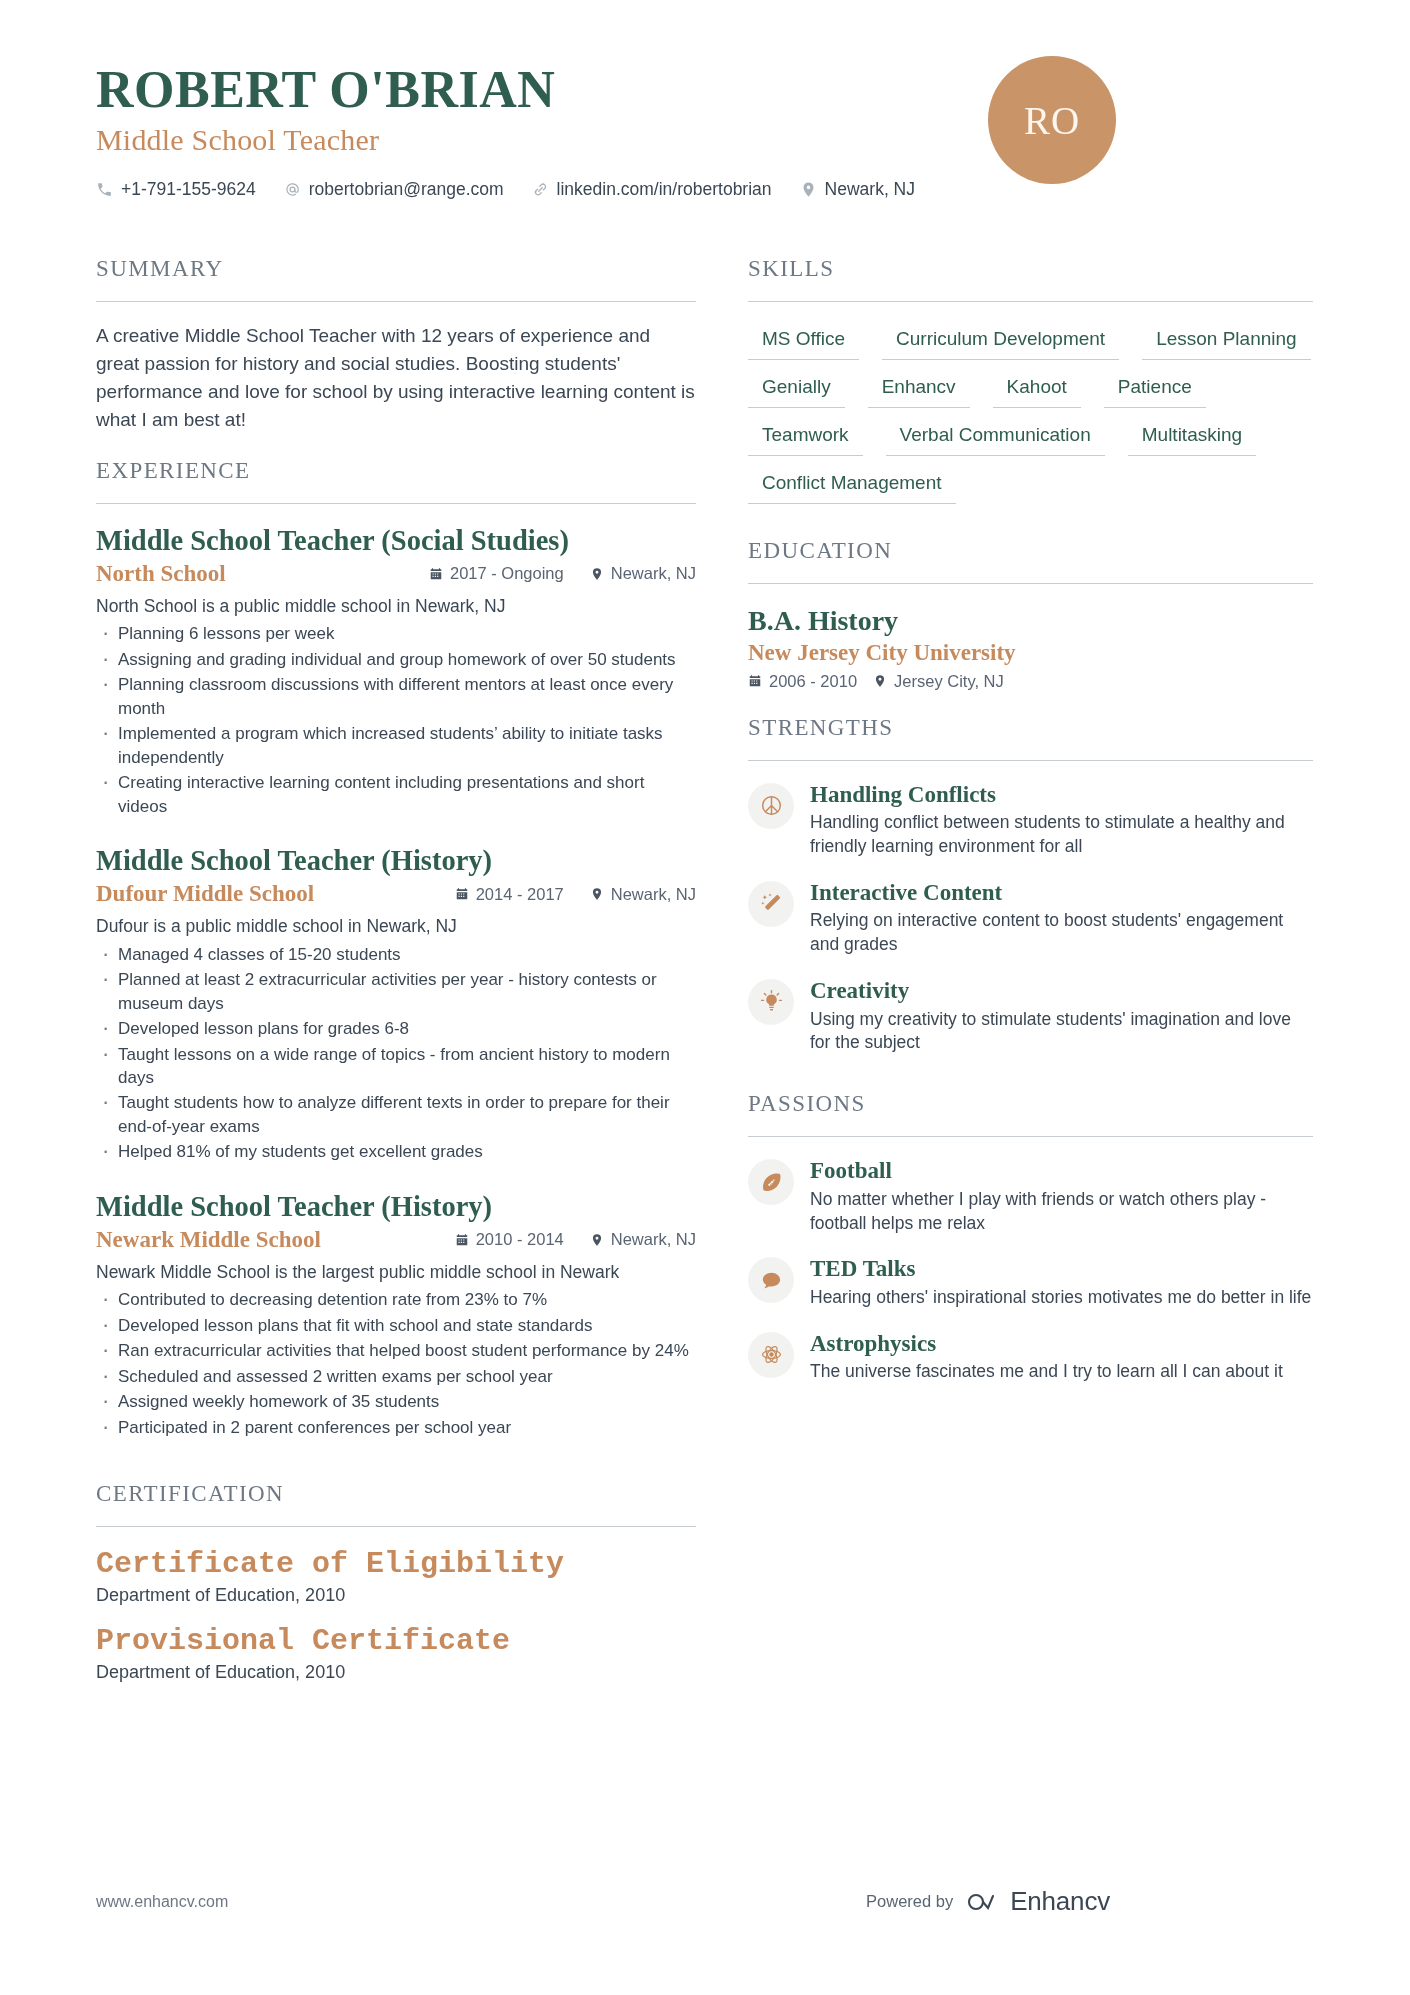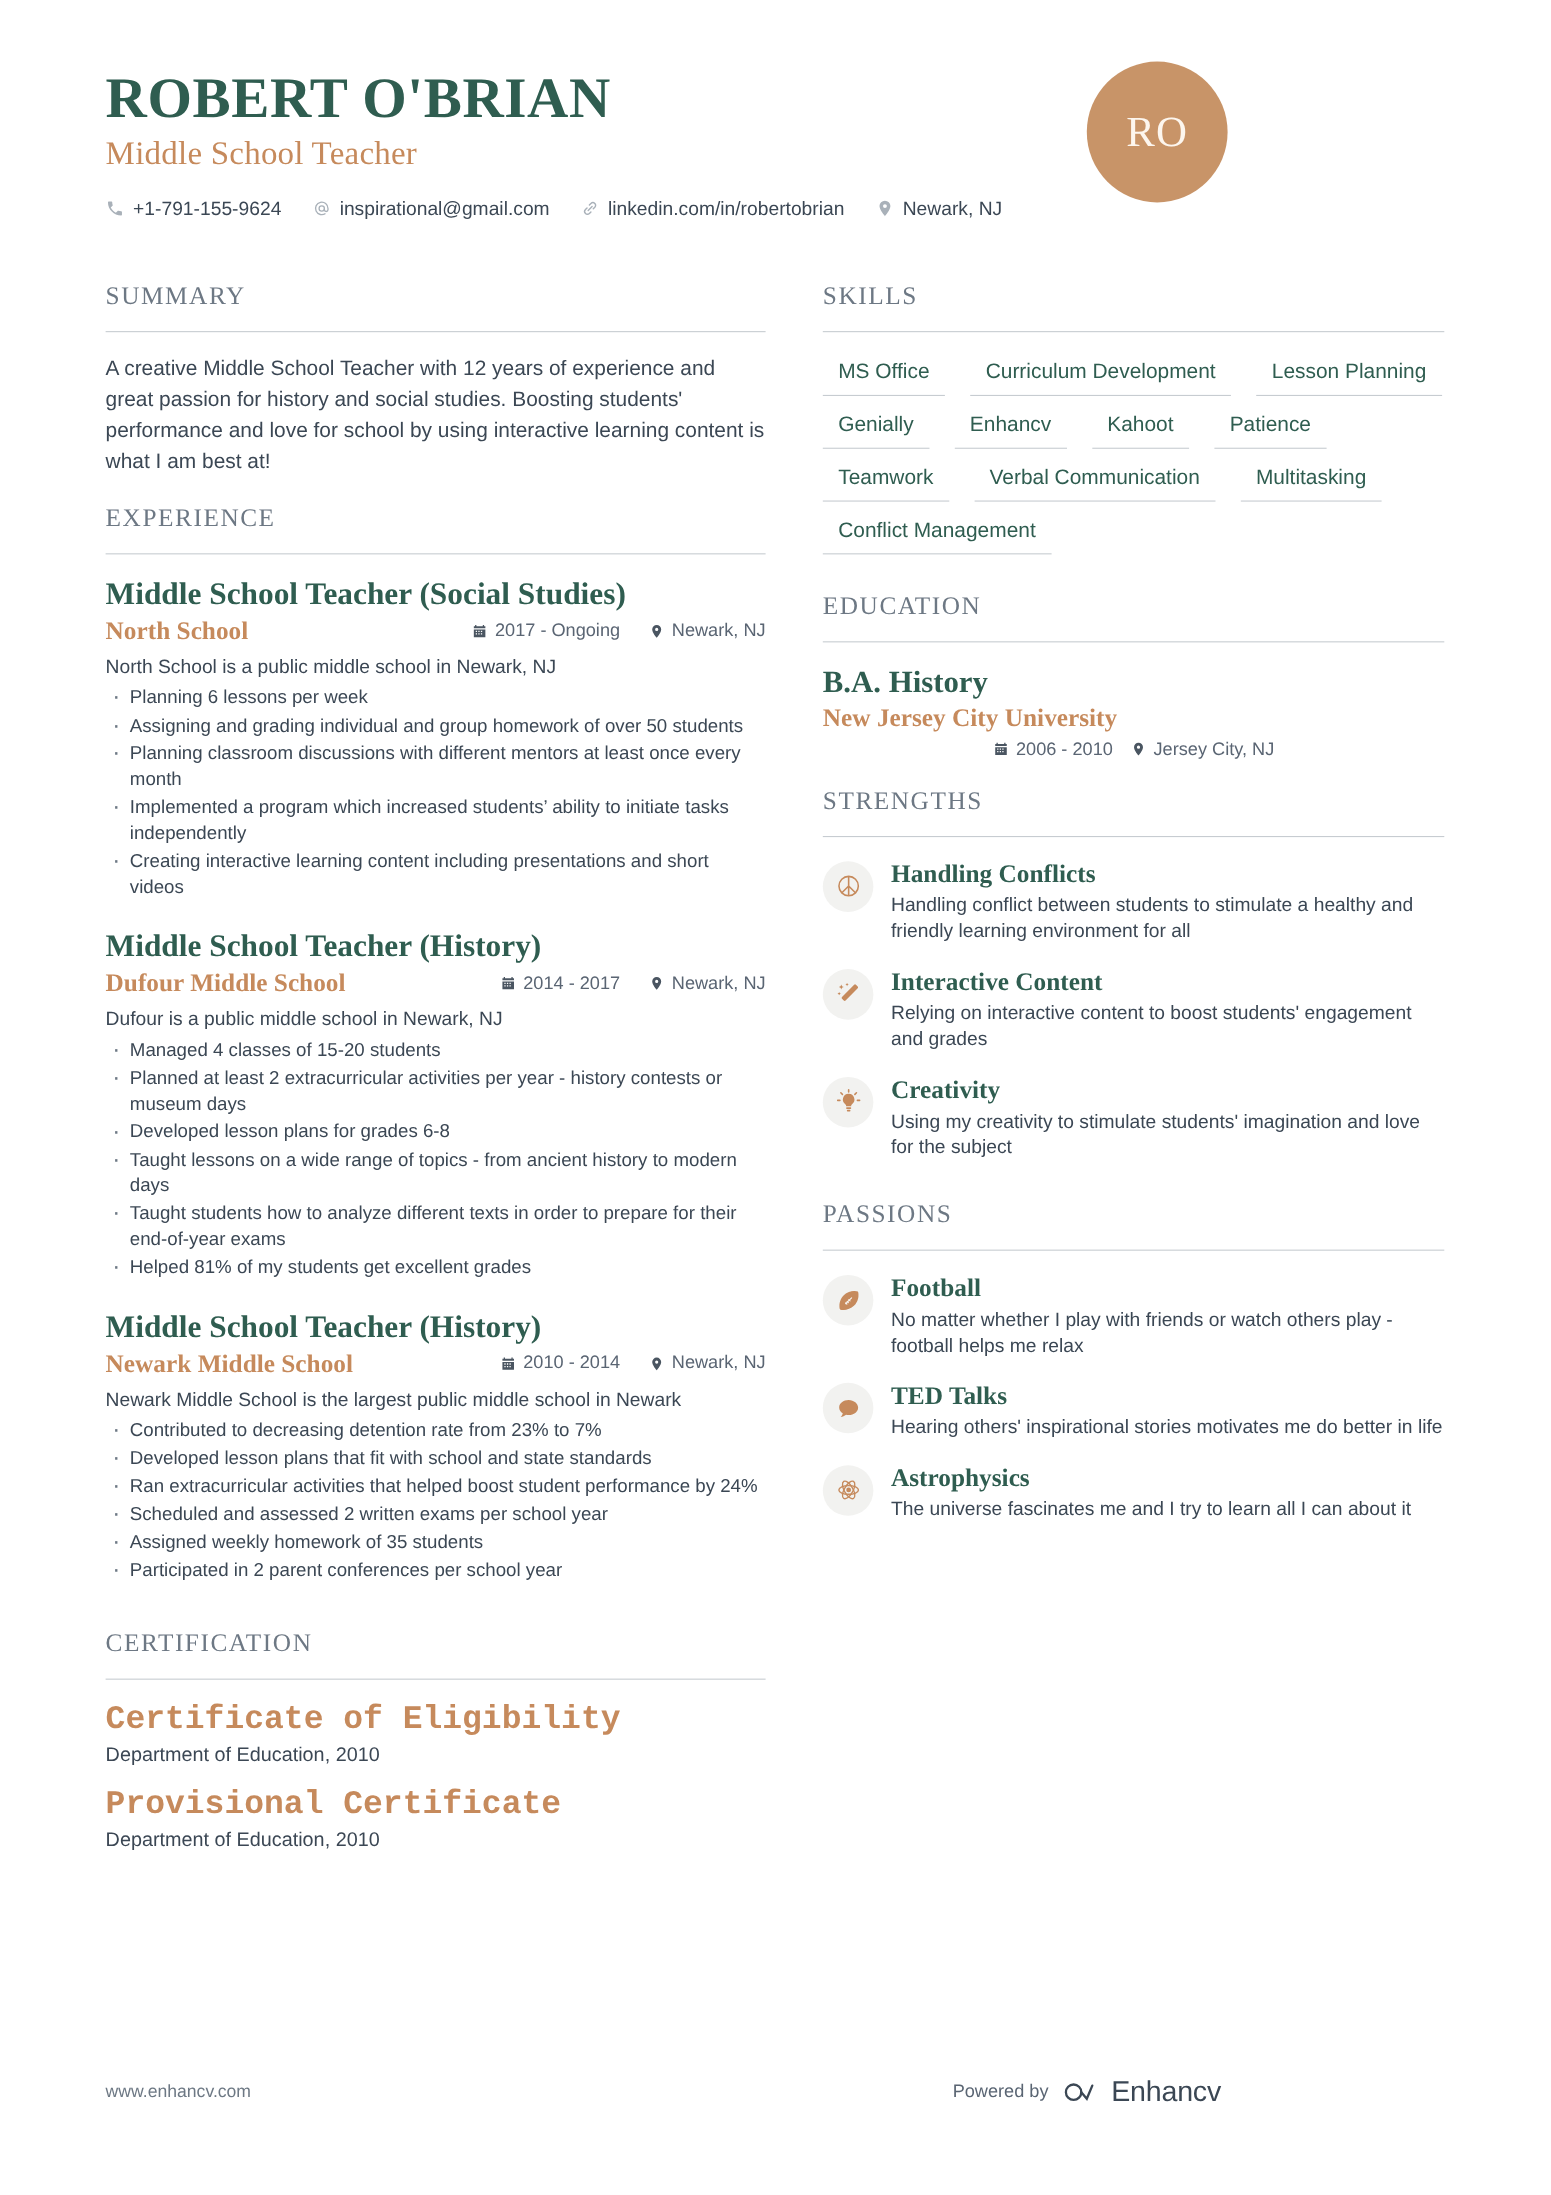--- a/index.html
+++ b/index.html
@@ -175,21 +175,21 @@
     color: #2f5d50;
     line-height: 1.2;
   }
   .edu-school {
     font-family: "Liberation Serif", serif;
     font-size: 23px;
     font-weight: 700;
     color: #c68a5c;
     margin: 2px 0 6px 0;
   }
-  .edu-meta { display: flex; align-items: center; gap: 16px; justify-content: center; }
+  .edu-meta { display: flex; align-items: center; gap: 16px; }
 
   
   .feat { display: flex; gap: 16px; margin-bottom: 20px; align-items: flex-start; justify-content: space-between; }
   .feat-ico {
     flex: 0 0 auto;
     width: 46px; height: 46px;
     border-radius: 50%;
     background: #f2f2f0;
     display: flex; align-items: center; justify-content: center;
     color: #c68a5c;
@@ -250,21 +250,21 @@
         <span>+1-791-155-9624</span>
       </div>
 
       <div class="contact-item">
         <span class="ico">
           <svg viewBox="0 0 24 24" fill="none" stroke="currentColor" stroke-width="1.7">
               <circle cx="12" cy="12" r="3.4"></circle>
               <path d="M15.4 12v1.6a2.3 2.3 0 0 0 4.6 0V12a8 8 0 1 0-3.2 6.4"></path>
             </svg>
         </span>
-        <span>inspirational@gmail.com</span>
+        <span>robertobrian@range.com</span>
       </div>
 
       <div class="contact-item">
         <span class="ico">
           <svg viewBox="0 0 24 24" fill="none" stroke="currentColor" stroke-width="1.8" stroke-linecap="round">
               <path d="M9.5 14.5 14.5 9.5"></path>
               <path d="M11 7.5 13 5.5a3.5 3.5 0 0 1 5 5l-2 2"></path>
               <path d="M13 16.5l-2 2a3.5 3.5 0 0 1-5-5l2-2"></path>
             </svg>
         </span>

